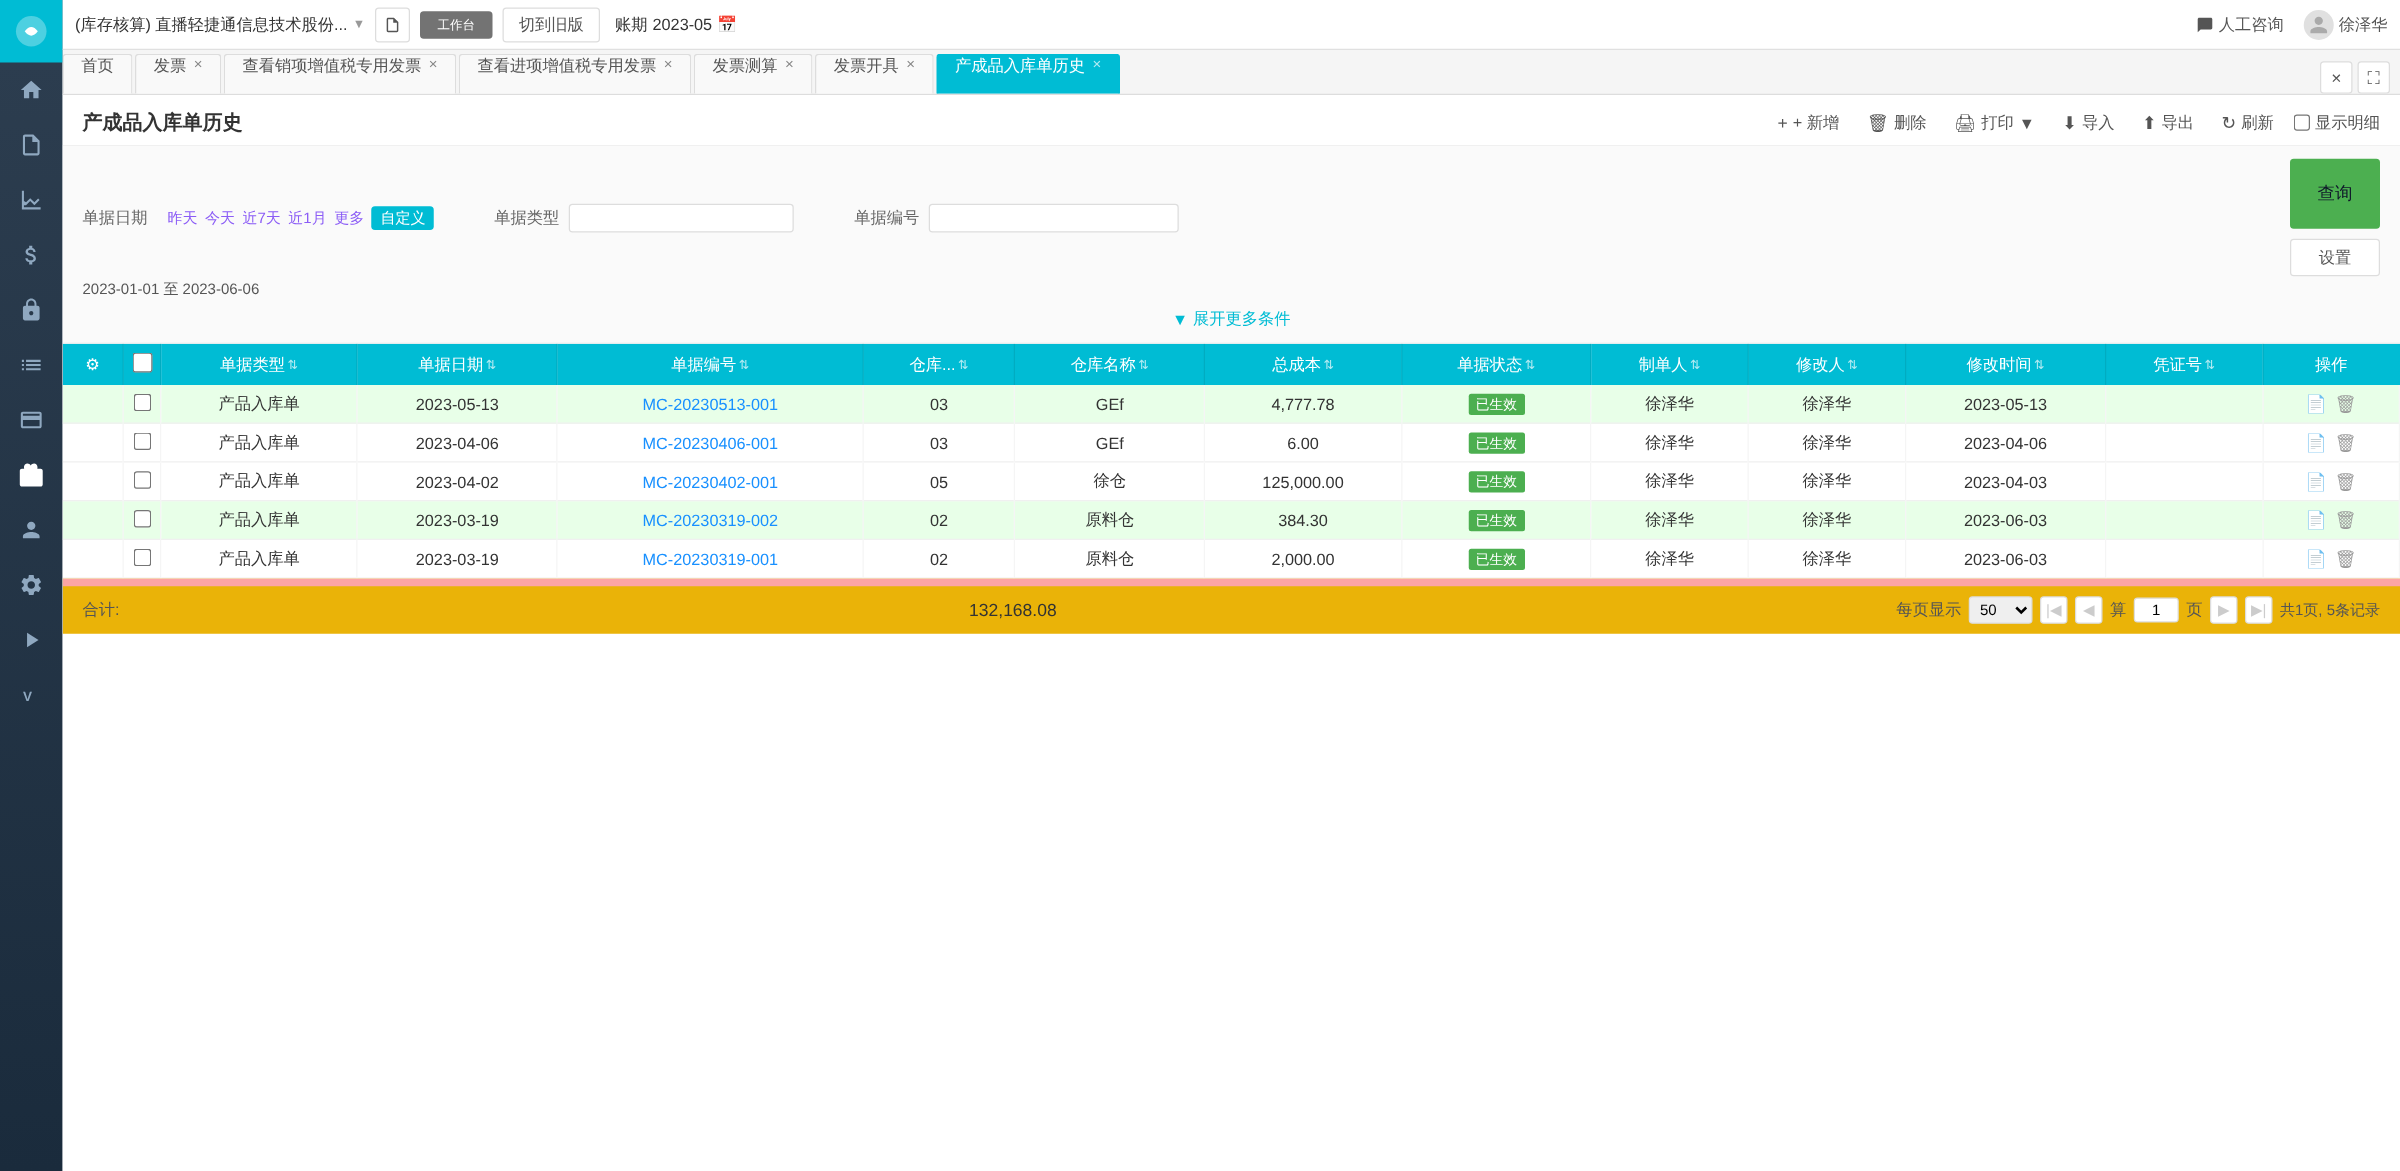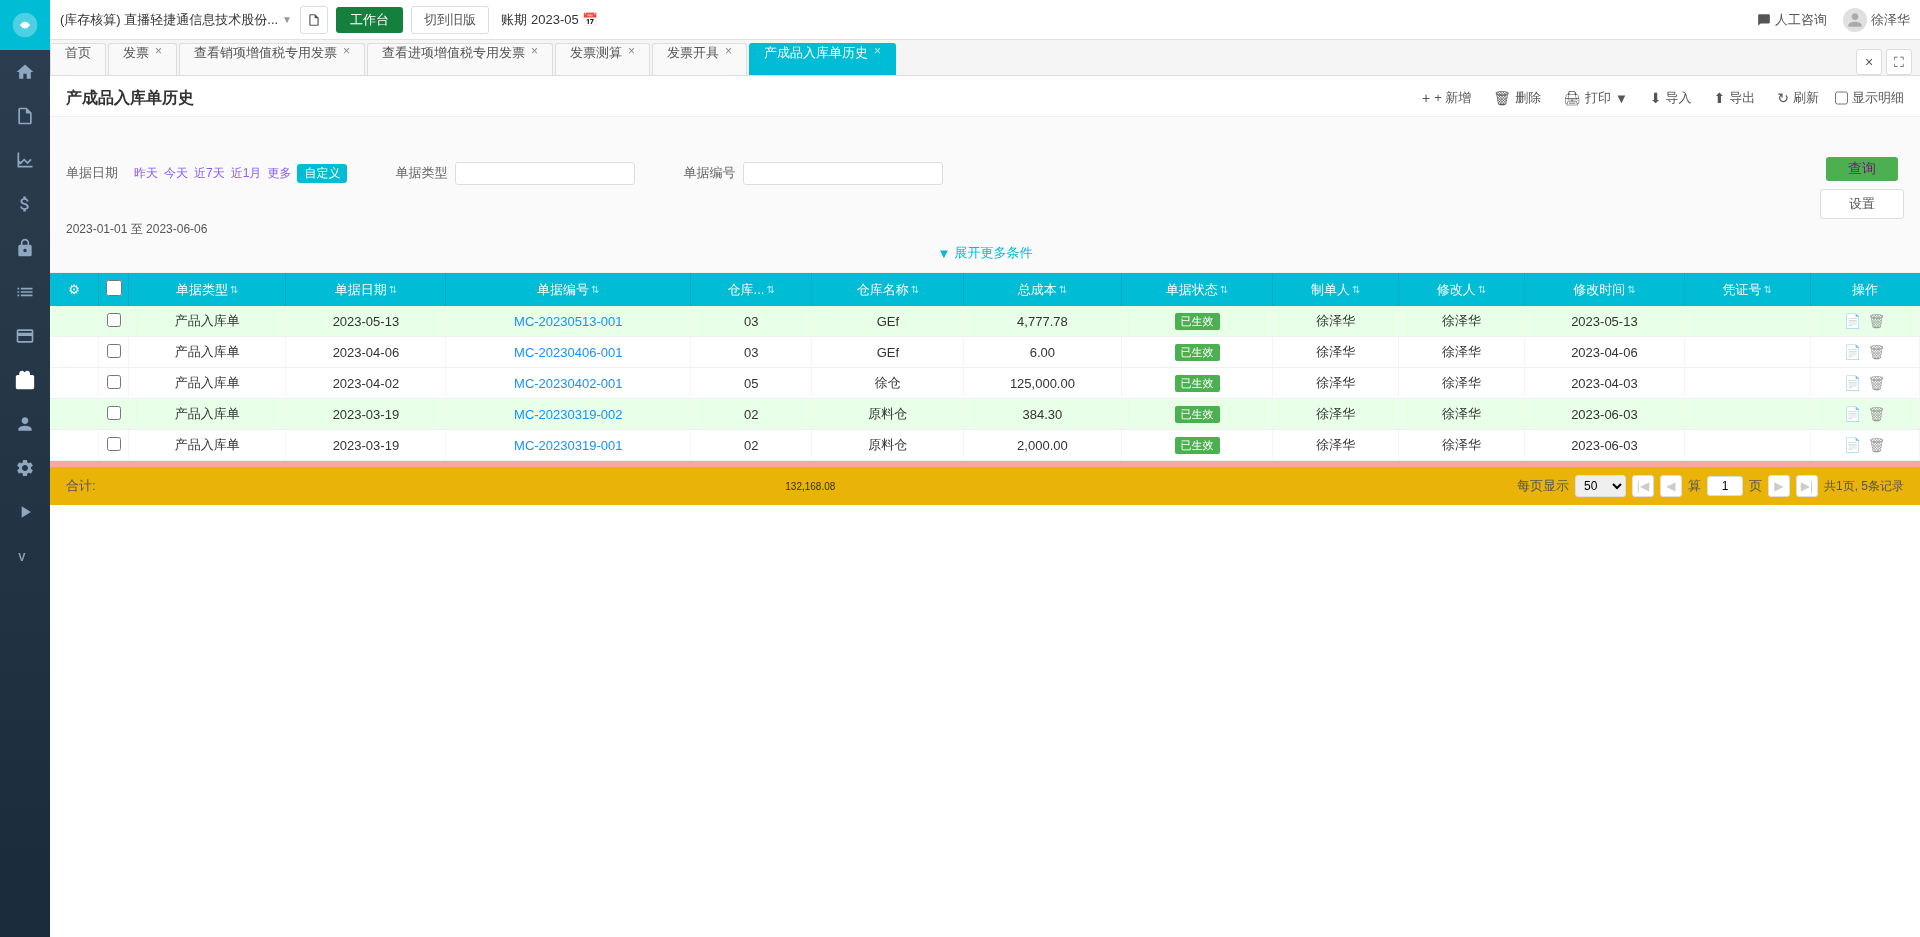--- a/index.html
+++ b/index.html
@@ -14,21 +14,21 @@
     .sidebar-icon svg { width: 20px; height: 20px; }
 
     
     .main { flex: 1; display: flex; flex-direction: column; overflow: hidden; }
 
     
     .topbar { height: 40px; background: #fff; border-bottom: 1px solid #e0e0e0; display: flex; align-items: center; padding: 0 10px; gap: 8px; flex-shrink: 0; }
     .topbar-company { font-size: 12px; color: #333; display: flex; align-items: center; gap: 4px; cursor: pointer; max-width: 260px; overflow: hidden; white-space: nowrap; text-overflow: ellipsis; }
     .topbar-company-chevron { color: #999; font-size: 10px; }
     .topbar-doc-icon { width: 28px; height: 28px; border: 1px solid #ddd; border-radius: 3px; display: flex; align-items: center; justify-content: center; cursor: pointer; color: #555; }
-    .topbar-workbench { background: #15803d; color: #fff; padding: 4px 14px; border-radius: 3px; cursor: pointer; font-size: 13px; border: none; }
+    .topbar-workbench { background: #737373; color: #fff; padding: 4px 14px; border-radius: 3px; cursor: pointer; font-size: 10px; border: none; }
     .topbar-prev { background: #fff; color: #555; padding: 4px 12px; border-radius: 3px; border: 1px solid #ddd; cursor: pointer; font-size: 13px; }
     .topbar-period { display: flex; align-items: center; gap: 4px; color: #333; font-size: 13px; margin-left: 4px; }
     .topbar-period-icon { color: #00bcd4; cursor: pointer; }
     .topbar-right { margin-left: auto; display: flex; align-items: center; gap: 16px; }
     .topbar-service { display: flex; align-items: center; gap: 4px; color: #555; cursor: pointer; font-size: 12px; }
     .topbar-user { display: flex; align-items: center; gap: 4px; color: #555; cursor: pointer; font-size: 12px; }
     .topbar-avatar { width: 24px; height: 24px; border-radius: 50%; background: #e0e0e0; display: flex; align-items: center; justify-content: center; overflow: hidden; }
 
     
     .tabs-bar { height: 36px; background: #f5f5f5; border-bottom: 1px solid #ddd; display: flex; align-items: flex-end; flex-shrink: 0; overflow-x: auto; padding-left: 0; }
@@ -54,22 +54,22 @@
     .filter-area { padding: 10px 16px; background: #fafafa; border-bottom: 1px solid #f0f0f0; }
     .filter-row { display: flex; align-items: center; gap: 16px; flex-wrap: wrap; }
     .filter-label { color: #666; font-size: 13px; white-space: nowrap; }
     .filter-date-shortcuts { display: flex; gap: 6px; align-items: center; }
     .filter-shortcut { color: #8b5cf6; font-size: 12px; cursor: pointer; }
     .filter-custom-btn { background: #00bcd4; color: #fff; padding: 1px 7px; border-radius: 3px; font-size: 12px; cursor: pointer; }
     .filter-date-range { color: #555; font-size: 12px; margin-top: 4px; }
     .filter-select-box { border: 1px solid #ddd; border-radius: 3px; padding: 3px 24px 3px 8px; font-size: 13px; color: #333; background: #fff; min-width: 180px; position: relative; cursor: pointer; appearance: none; -webkit-appearance: none; }
     .filter-input-box { border: 1px solid #ddd; border-radius: 3px; padding: 3px 8px; font-size: 13px; color: #333; background: #fff; min-width: 200px; }
     .filter-expand { display: flex; align-items: center; gap: 4px; color: #00bcd4; cursor: pointer; font-size: 13px; margin-top: 6px; justify-content: center; }
-    .query-btn { background: #4caf50; color: #701a75; padding: 3px 22px; border-radius: 3px; font-size: 14px; border: none; cursor: pointer; margin-top: 30px; }
-    .setting-btn { background: #fff; color: #555; padding: 5px 28px; border-radius: 3px; font-size: 13px; border: 1px solid #ddd; cursor: pointer; margin-top: 4px; display: block; width: 100%; text-align: center; }
+    .query-btn { background: #4caf50; color: #0f172a; padding: 19px 22px; border-radius: 3px; font-size: 14px; border: none; cursor: pointer; }
+    .setting-btn { background: #fff; color: #555; padding: 5px 16px; border-radius: 3px; font-size: 13px; border: 1px solid #ddd; cursor: pointer; margin-top: 4px; display: block; width: 100%; text-align: center; }
 
     
     .table-wrapper { padding: 0 0 0 0; overflow-x: auto; }
     table { width: 100%; border-collapse: collapse; font-size: 12px; }
     thead tr { background: #00bcd4; color: #fff; }
     thead th { padding: 7px 6px; text-align: center; border-right: 1px solid #00acc1; white-space: nowrap; font-weight: normal; }
     thead th:last-child { border-right: none; }
     tbody tr { border-bottom: 1px solid #f0f0f0; }
     tbody tr.highlighted { background: #e8ffe8; }
     tbody td { padding: 6px 6px; text-align: center; color: #333; white-space: nowrap; border-right: 1px solid #f5f5f5; }
@@ -78,21 +78,21 @@
     .row-action { display: flex; align-items: center; justify-content: center; gap: 6px; }
     .row-action-icon { color: #999; cursor: pointer; font-size: 14px; }
     .th-sort { display: flex; align-items: center; justify-content: center; gap: 2px; cursor: pointer; }
     .th-sort-icon { font-size: 10px; opacity: 0.7; }
     .th-settings { cursor: pointer; }
     .select-all-th { width: 30px; }
 
     
     .table-footer { display: flex; align-items: center; padding: 8px 16px; border-top: 6px solid #fca5a5; background: #eab308; }
     .footer-total-label { color: #555; font-size: 13px; margin-right: 8px; }
-    .footer-total-value { color: #333; font-size: 10px; flex: 1; text-align: center; }
+    .footer-total-value { color: #333; font-size: 14px; flex: 1; text-align: center; }
     .pagination { margin-left: auto; display: flex; align-items: center; gap: 6px; font-size: 13px; color: #555; }
     .page-size-select { border: 1px solid #ddd; border-radius: 3px; padding: 2px 4px; font-size: 12px; }
     .page-nav-btn { width: 22px; height: 22px; display: flex; align-items: center; justify-content: center; border: 1px solid #ddd; border-radius: 3px; cursor: pointer; background: #fff; color: #555; font-size: 12px; }
     .page-nav-btn:disabled, .page-nav-btn.disabled { color: #ccc; cursor: default; }
     .page-input { width: 36px; border: 1px solid #ddd; border-radius: 3px; padding: 2px 4px; text-align: center; font-size: 12px; }
     .page-info { color: #555; font-size: 12px; }
     select { outline: none; }
     input { outline: none; }
 
     .header-checkbox { width: 16px; height: 16px; cursor: pointer; }

